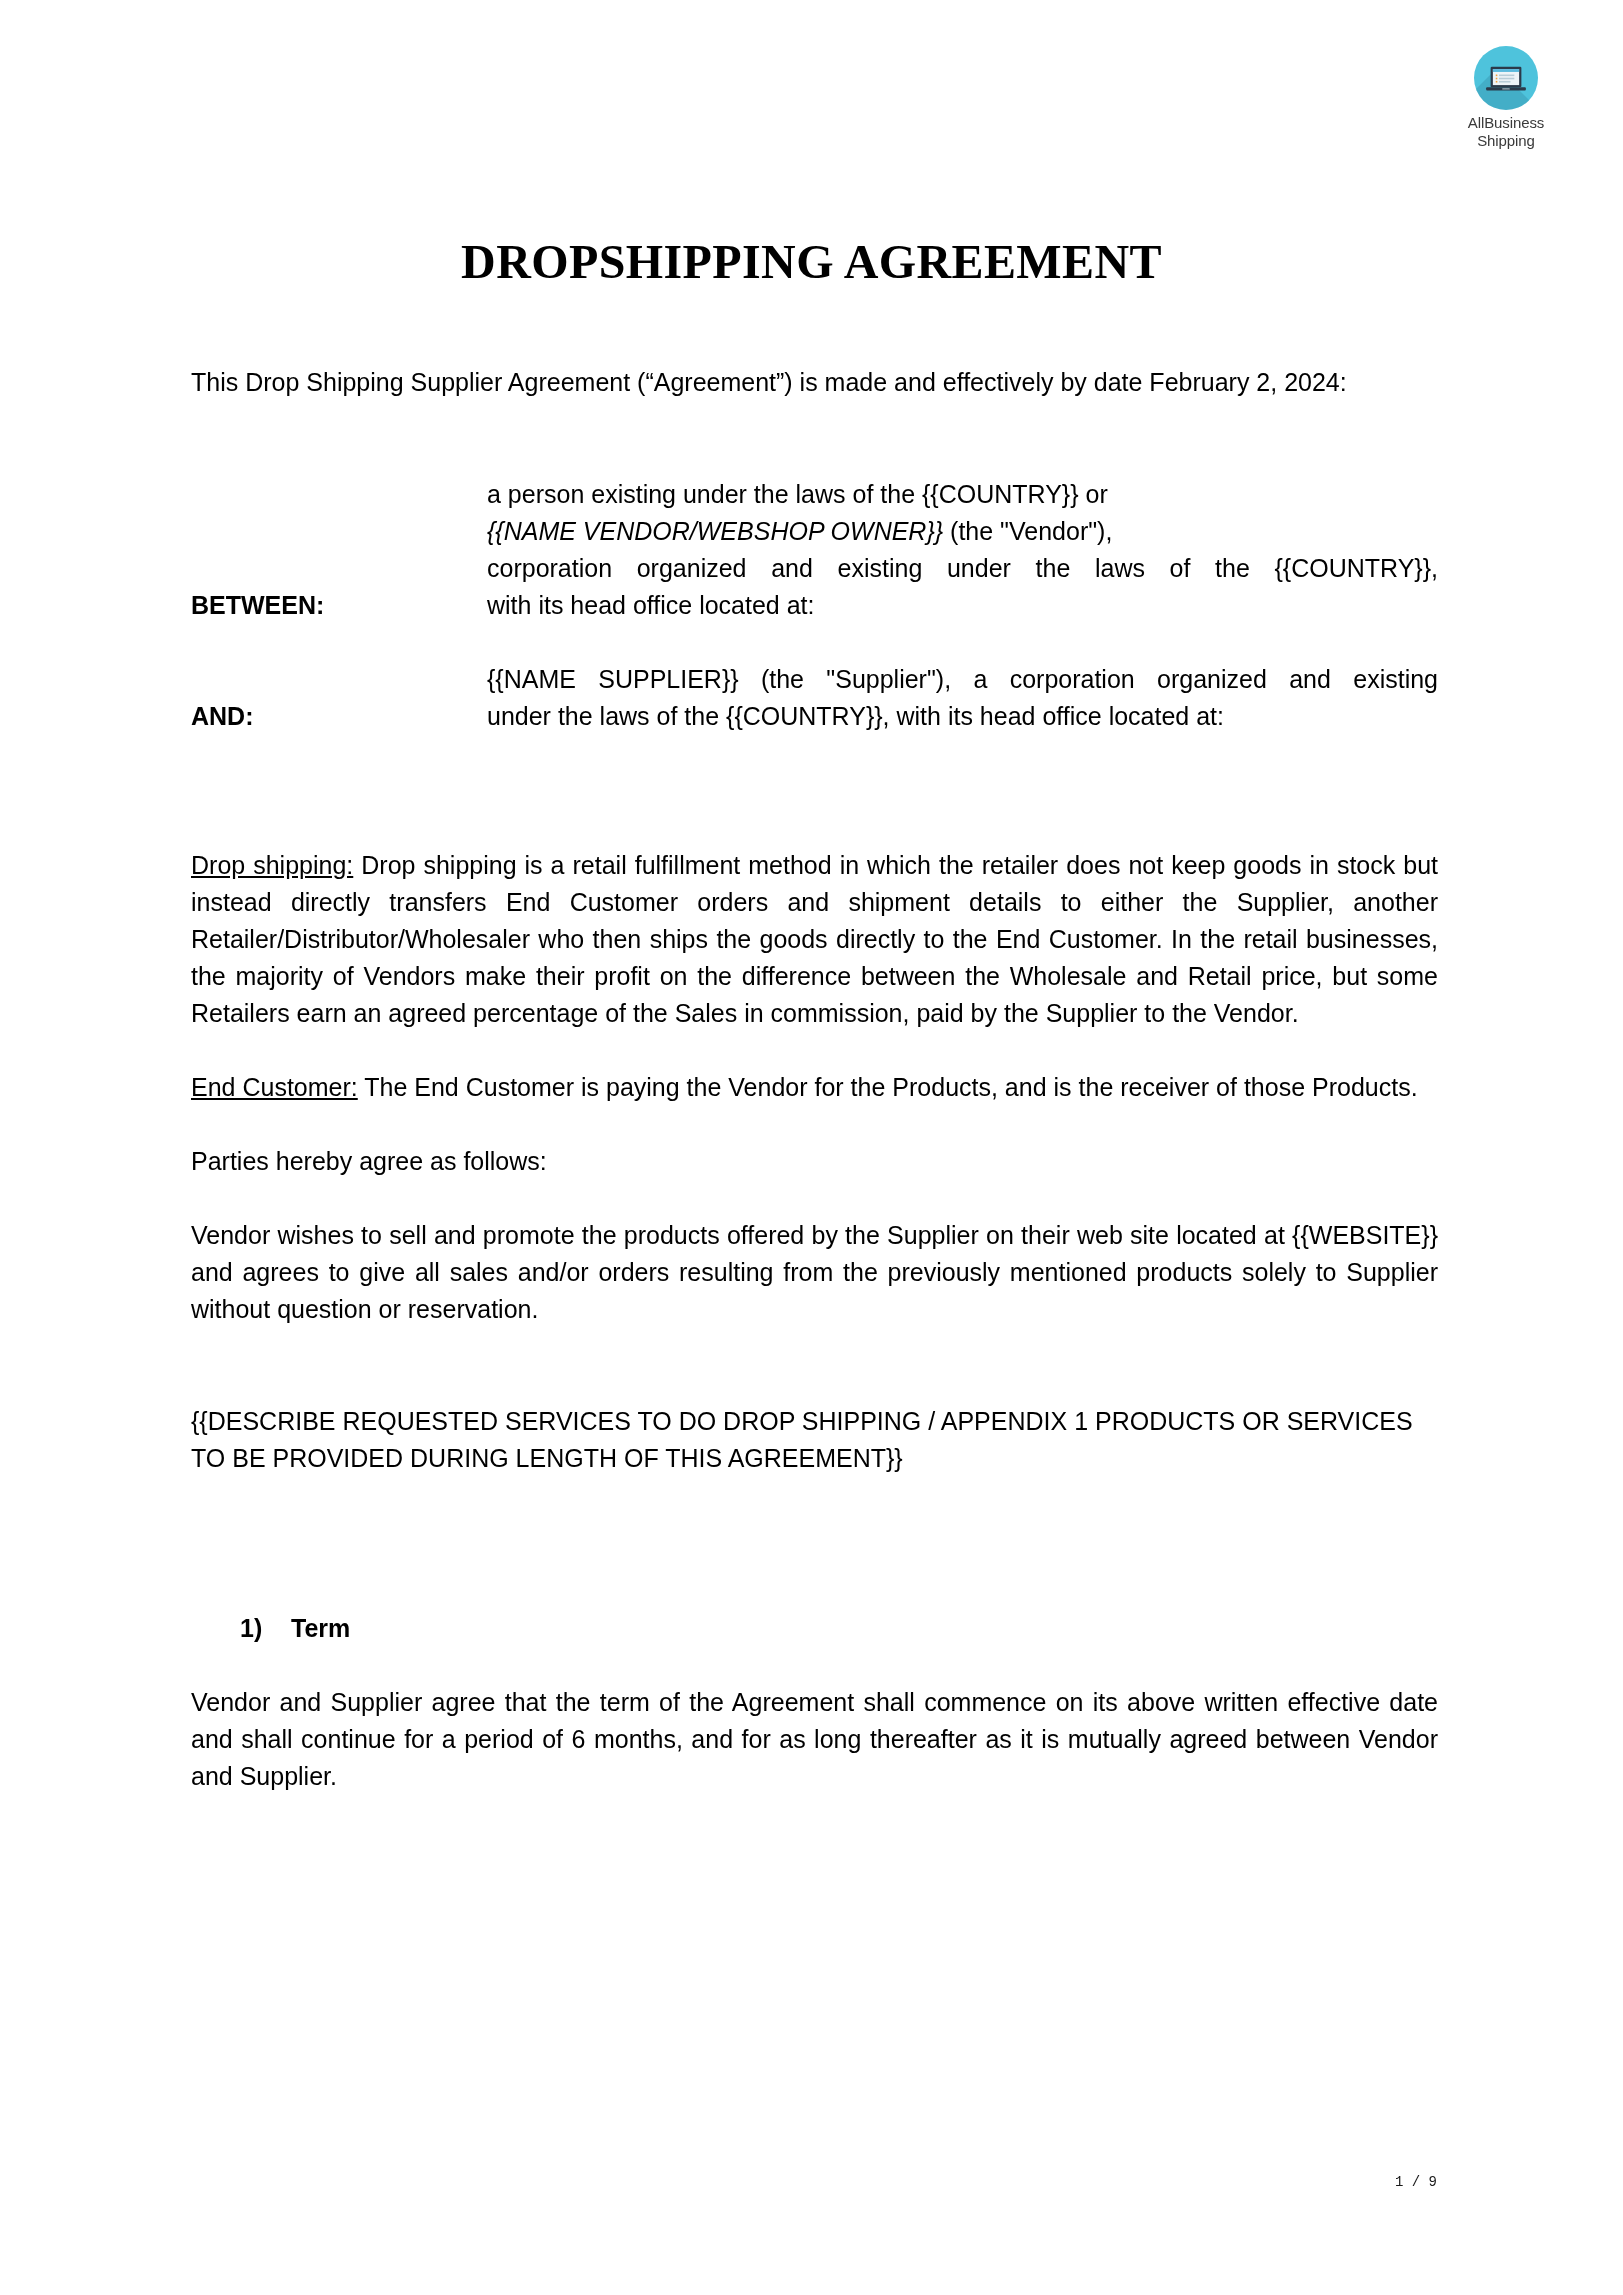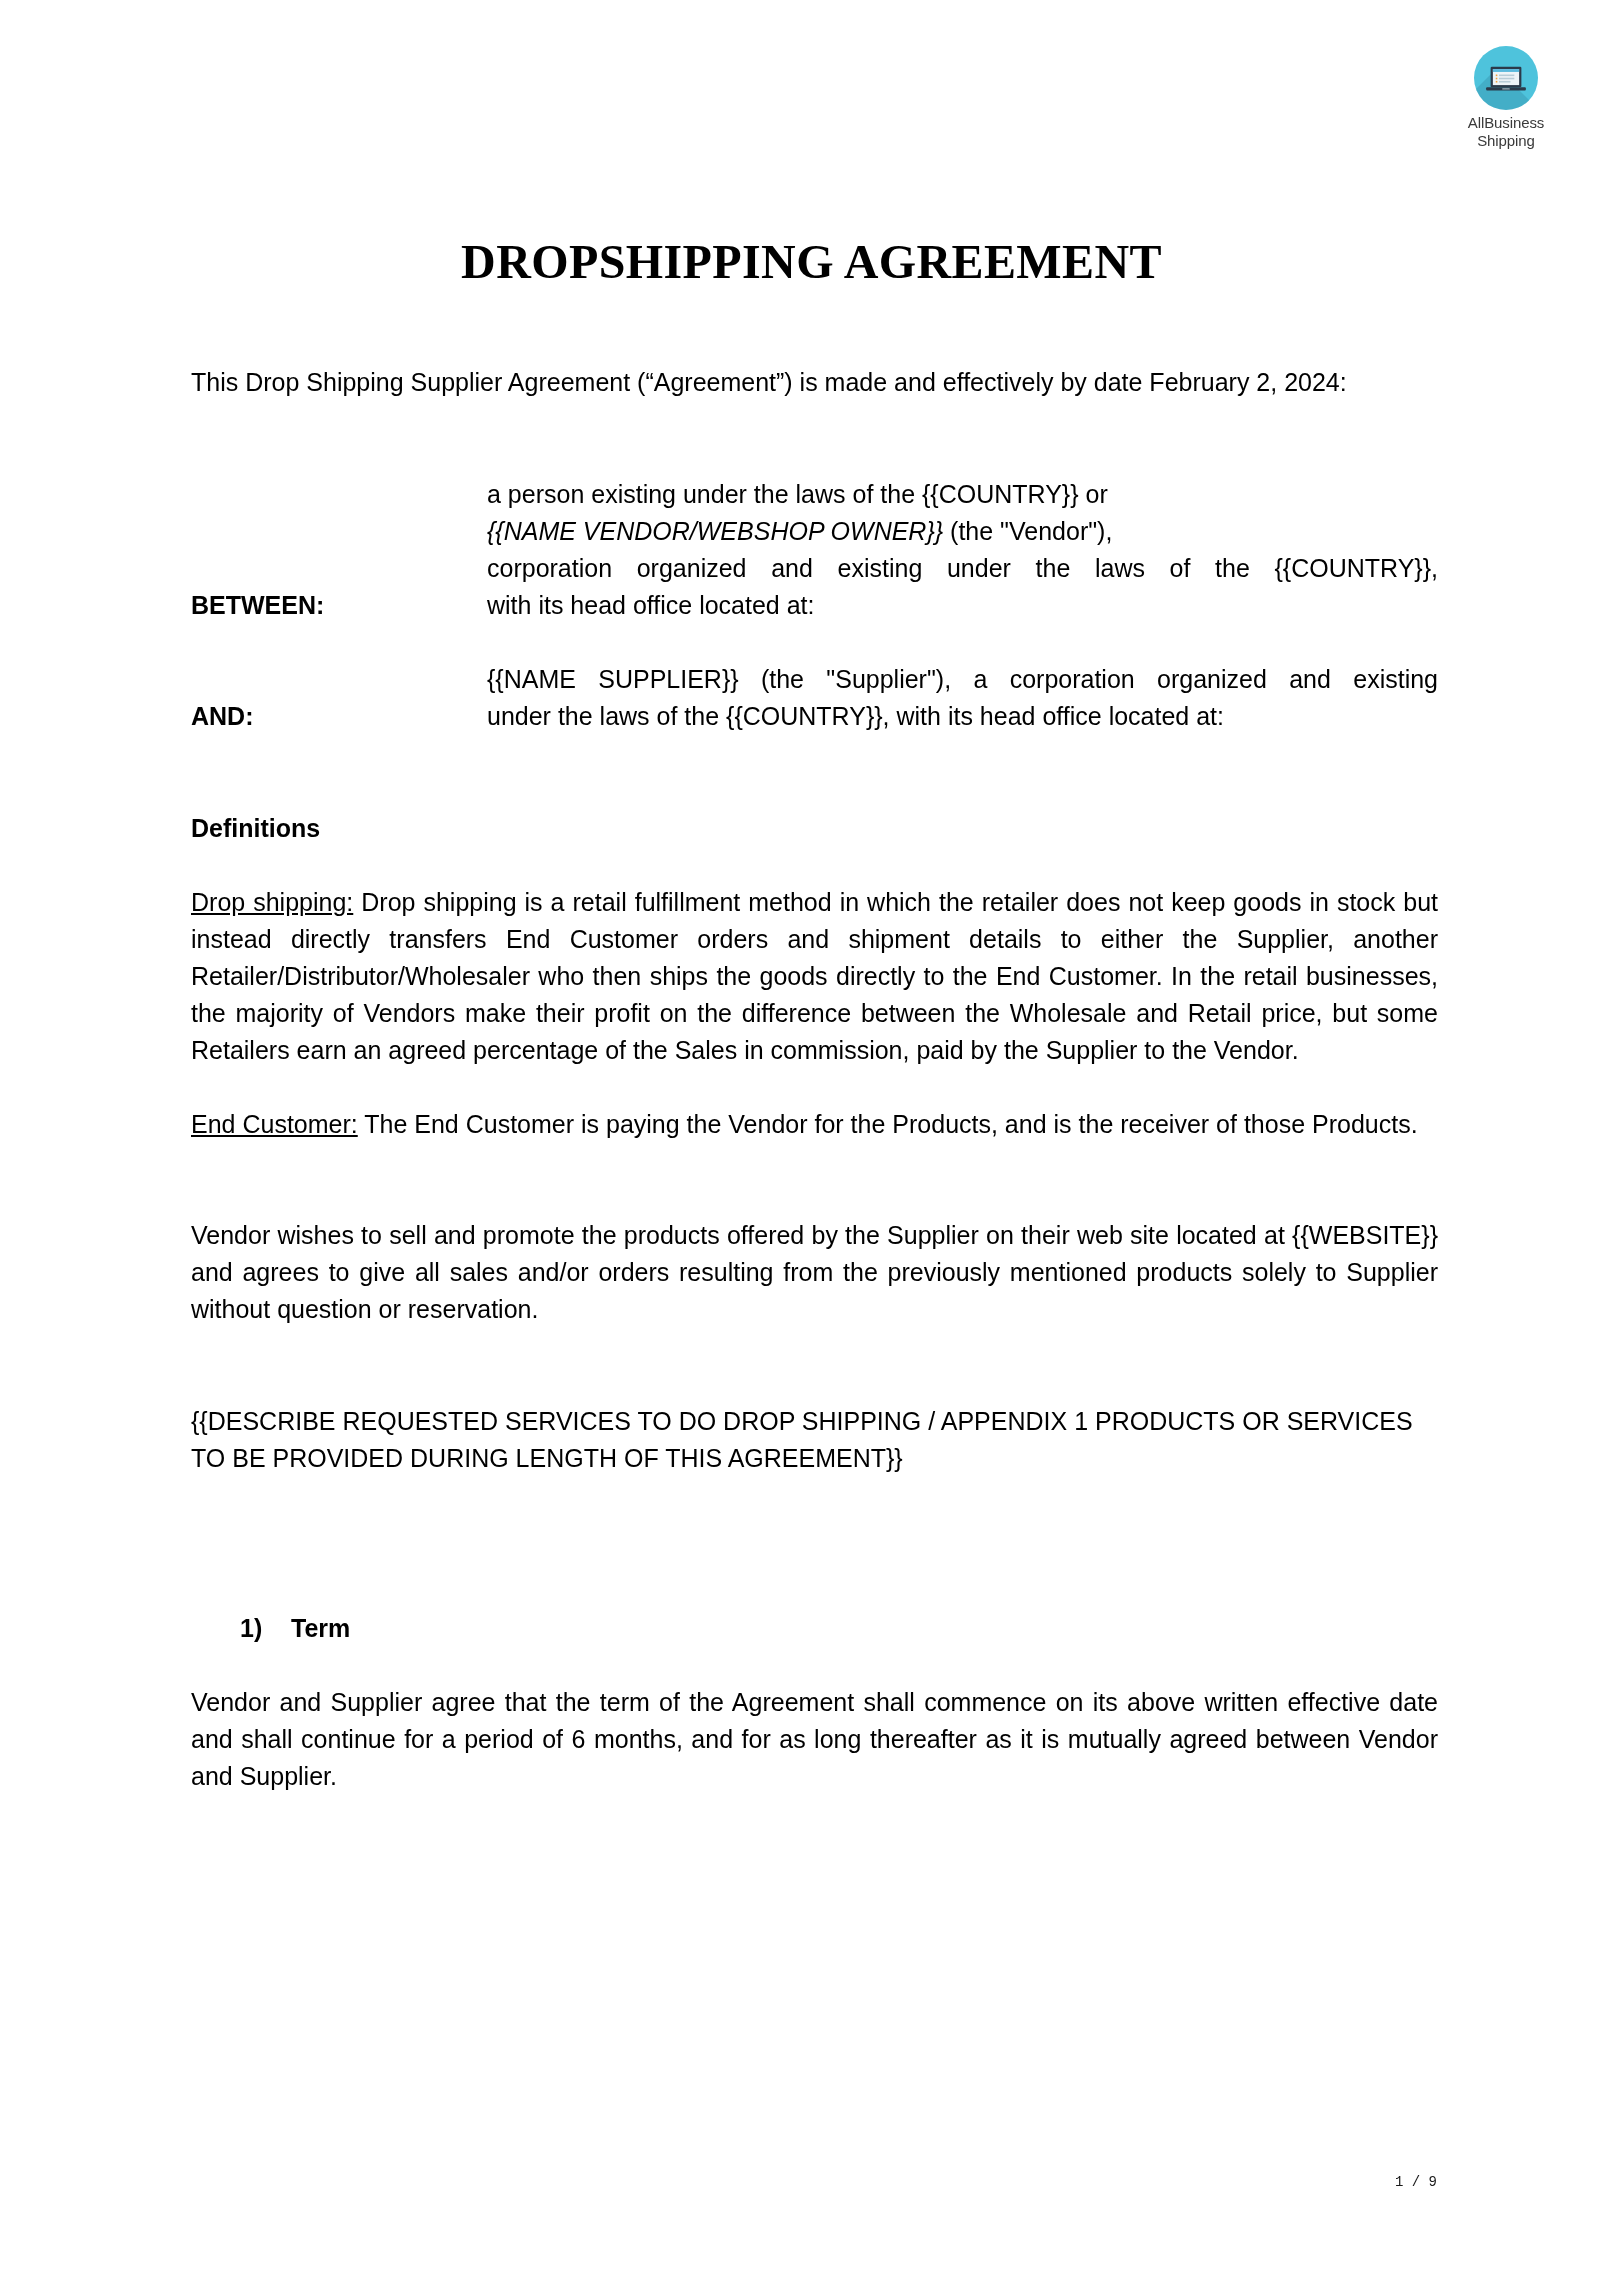--- a/index.html
+++ b/index.html
@@ -210,32 +210,32 @@
     <div class="row">
       <div class="row-label">AND:</div>
       <div class="row-value">
         <span class="ln-just">{{NAME SUPPLIER}} (the "Supplier"), a corporation organized and existing</span>
         <span class="ln">under the laws of the {{COUNTRY}}, with its head office located at:</span>
       </div>
     </div>
 
     <div class="gap-lg"></div>
 
-    <div class="heading">Definitions</div>
 
     <div class="gap-sm"></div>
 
     <p class="just-block"><span class="u">Drop shipping:</span><span>  Drop shipping is a retail fulfillment method in which the retailer does not keep goods in stock but instead directly transfers End Customer orders and shipment details to either the Supplier, another Retailer/Distributor/Wholesaler who then ships the goods directly to the End Customer. In the retail businesses, the majority of Vendors make their profit on the difference between the Wholesale and Retail price, but some Retailers earn an agreed percentage of the Sales in commission, paid by the Supplier to the Vendor.</span></p>
 
     <div class="gap-sm"></div>
 
     <p class="just-block"><span class="u">End Customer:</span><span> The End Customer is paying the Vendor for the Products, and is the receiver of those Products.</span></p>
 
     <div class="gap-sm"></div>
 
+    <p class="nojust">Parties hereby agree as follows:</p>
 
     <div class="gap-sm"></div>
 
     <p class="just-block">Vendor wishes to sell and promote the products offered by the Supplier on their web site located at {{WEBSITE}} and agrees to give all sales and/or orders resulting from the previously mentioned products solely to Supplier without question or reservation.</p>
 
     <div class="gap-lg"></div>
 
     <p class="nojust">{{DESCRIBE REQUESTED SERVICES TO DO DROP SHIPPING / APPENDIX 1 PRODUCTS OR SERVICES TO BE PROVIDED DURING LENGTH OF THIS AGREEMENT}}</p>
 
     <div class="gap-xxl"></div>

